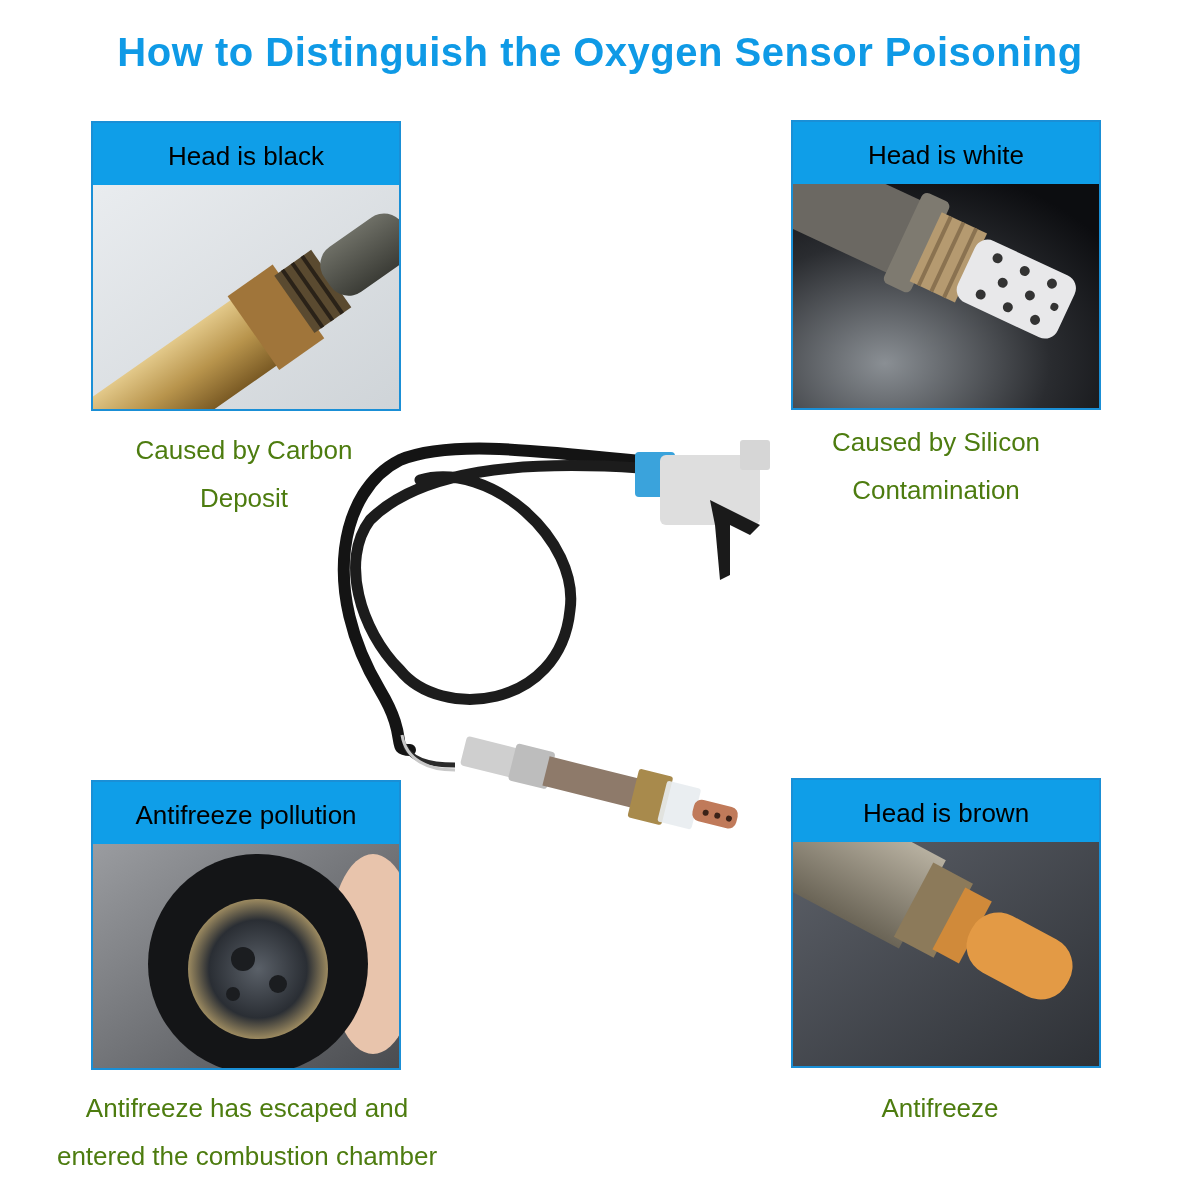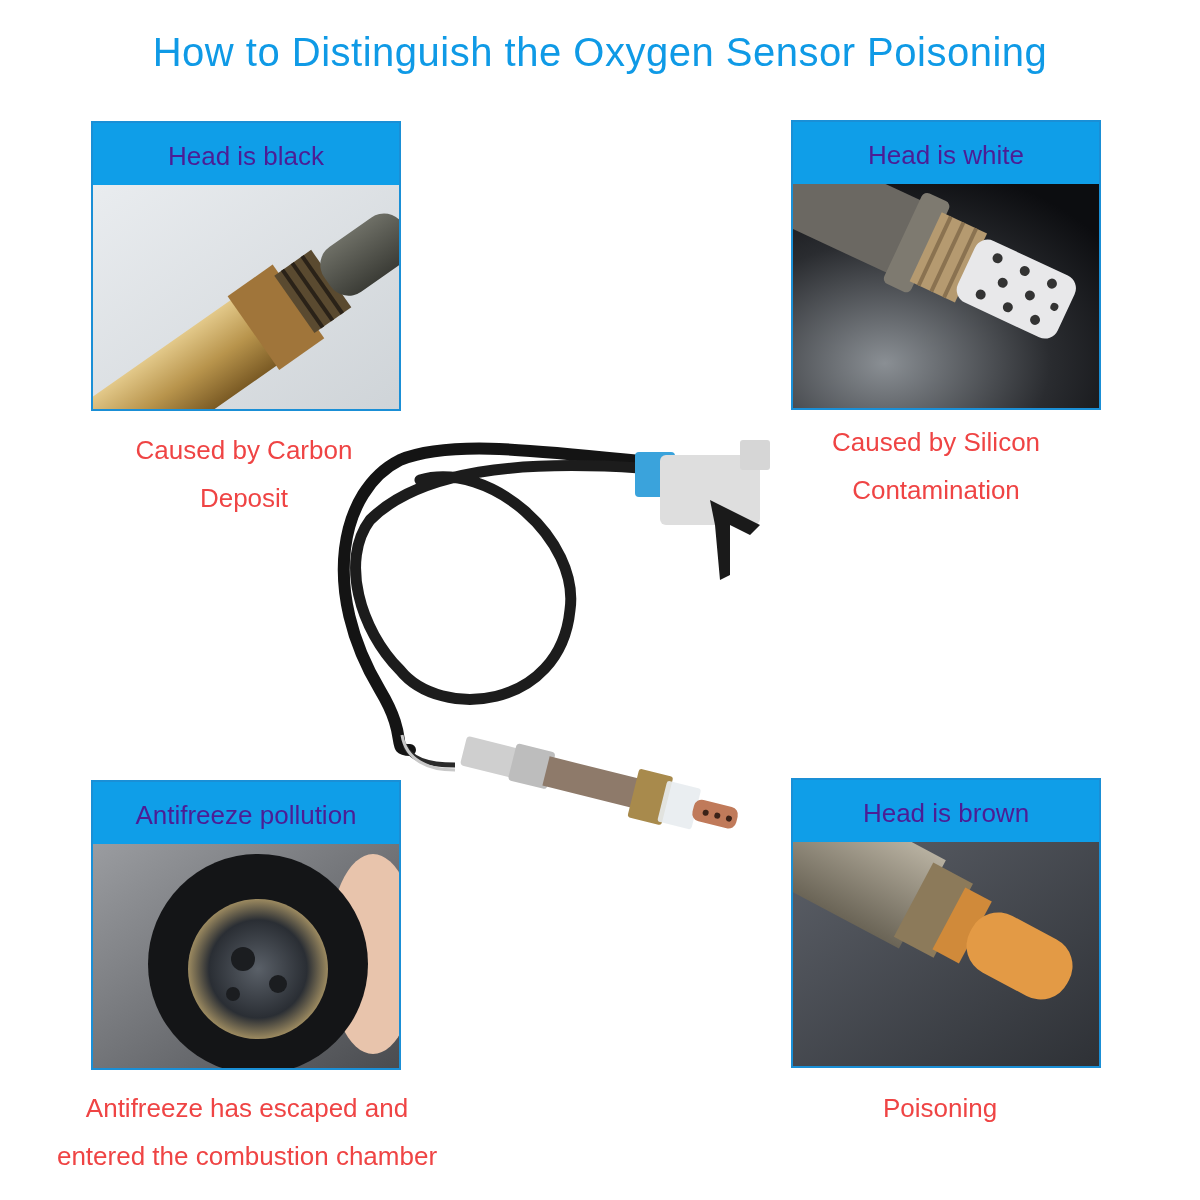--- a/index.html
+++ b/index.html
@@ -1,21 +1,21 @@
 <!DOCTYPE html>
 <html><head>
 <meta charset="utf-8">
 <style>
   html, body { margin: 0; padding: 0; background: #ffffff; }
   body { width: 1200px; height: 1200px; position: relative; overflow: hidden; font-family: "Liberation Sans", sans-serif; }
-  .title { position: absolute; left: 0; top: 30px; width: 1200px; text-align: center; font-size: 40px; font-weight: normal; color: #0f9ae6; letter-spacing: 0.5px; }
+  .title { position: absolute; left: 0; top: 30px; width: 1200px; text-align: center; font-size: 40px; font-weight: bold; color: #0f9ae6; letter-spacing: 0.5px; }
   .card { position: absolute; width: 310px; border: 2px solid #1a8fd6; box-sizing: border-box; background: #fff; }
-  .card-head { background: #0f9ee8; color: #4c1d95; font-size: 26px; text-align: center; height: 62px; line-height: 66px; }
+  .card-head { background: #0f9ee8; color: #000000; font-size: 26px; text-align: center; height: 62px; line-height: 66px; }
   .card-photo { position: relative; height: 224px; overflow: hidden; }
-  .caption { position: absolute; text-align: center; font-size: 26px; line-height: 48px; color: #ef4444; }
+  .caption { position: absolute; text-align: center; font-size: 26px; line-height: 48px; color: #4d7c0f; }
   .center-img { position: absolute; left: 330px; top: 430px; width: 500px; height: 450px; }
 </style>
 </head>
 <body>
 
 <div class="title">How to Distinguish the Oxygen Sensor Poisoning</div>
 
 <div class="card" style="left:91px; top:121px;">
   <div class="card-head">Head is black</div>
   <div class="card-photo">
@@ -139,21 +139,21 @@
       <g transform="rotate(28 120 80)">
         <rect x="-50" y="10" width="170" height="100" fill="url(#steel)"></rect>
         <rect x="110" y="18" width="45" height="84" fill="#8c7a5a"></rect>
         <rect x="150" y="25" width="30" height="70" fill="#d08a3a"></rect>
         <rect x="175" y="28" width="110" height="64" rx="30" fill="#e39a45"></rect>
       </g>
     </svg>
   </div>
 </div>
 <div class="caption" style="left:790px; top:1084px; width:300px;">
-  <div>Poisoning</div>
+  <div>Antifreeze</div>
 </div>
 
 <div class="center-img">
   <svg width="500" height="450" viewBox="0 0 500 450">
     <path d="M320 32 C200 20 120 10 70 30 C10 60 -10 160 50 260 C80 310 60 320 80 320" stroke="#141414" stroke-width="12" fill="none" stroke-linecap="round"></path>
     <path d="M310 38 C190 30 90 40 40 90 C10 130 30 200 70 240 C110 290 230 280 240 180 C250 110 160 30 90 50" stroke="#1c1c1c" stroke-width="11" fill="none" stroke-linecap="round"></path>
     <path d="M75 315 C80 330 100 335 125 335" stroke="#2a2a2a" stroke-width="5" fill="none"></path>
     <path d="M72 305 C76 330 98 340 125 340" stroke="#c8c8c8" stroke-width="3" fill="none"></path>
     <rect x="305" y="22" width="40" height="45" rx="4" fill="#3aa3dc"></rect>
     <rect x="330" y="25" width="100" height="70" rx="6" fill="#dedede"></rect>

